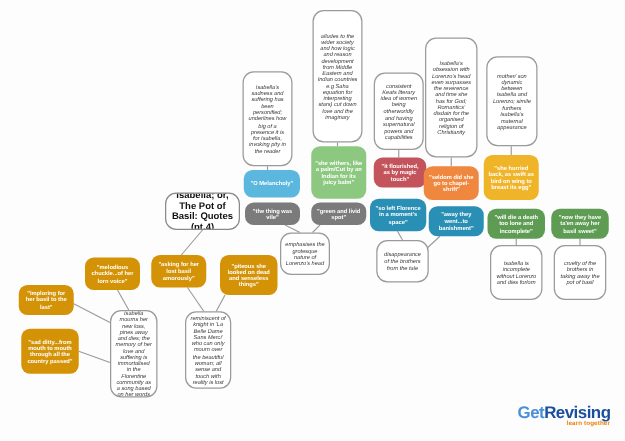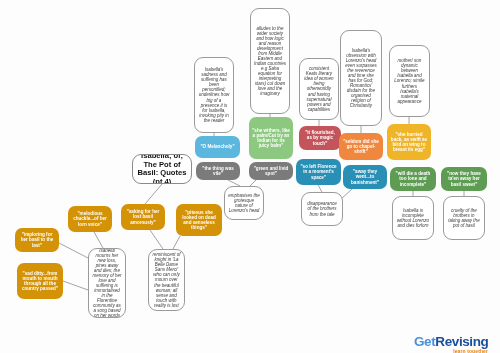--- a/index.html
+++ b/index.html
@@ -60,21 +60,20 @@
     position: absolute;
     left: 414px; top: 322px;
     width: 74px; height: 24px;
     text-align: left;
   }
   #logo .lg-main {
     font-size: 13.5px;
     font-weight: bold;
     letter-spacing: -0.4px;
     white-space: nowrap;
-    margin-top: 12px;
   }
   #logo .lg-get { color: #4a90d9; }
   #logo .lg-rev { color: #1a4f9c; }
   #logo .lg-sub {
     color: #e8820c;
     font-size: 5px;
     font-weight: bold;
     letter-spacing: 0.1px;
     text-align: right;
     width: 100%;

